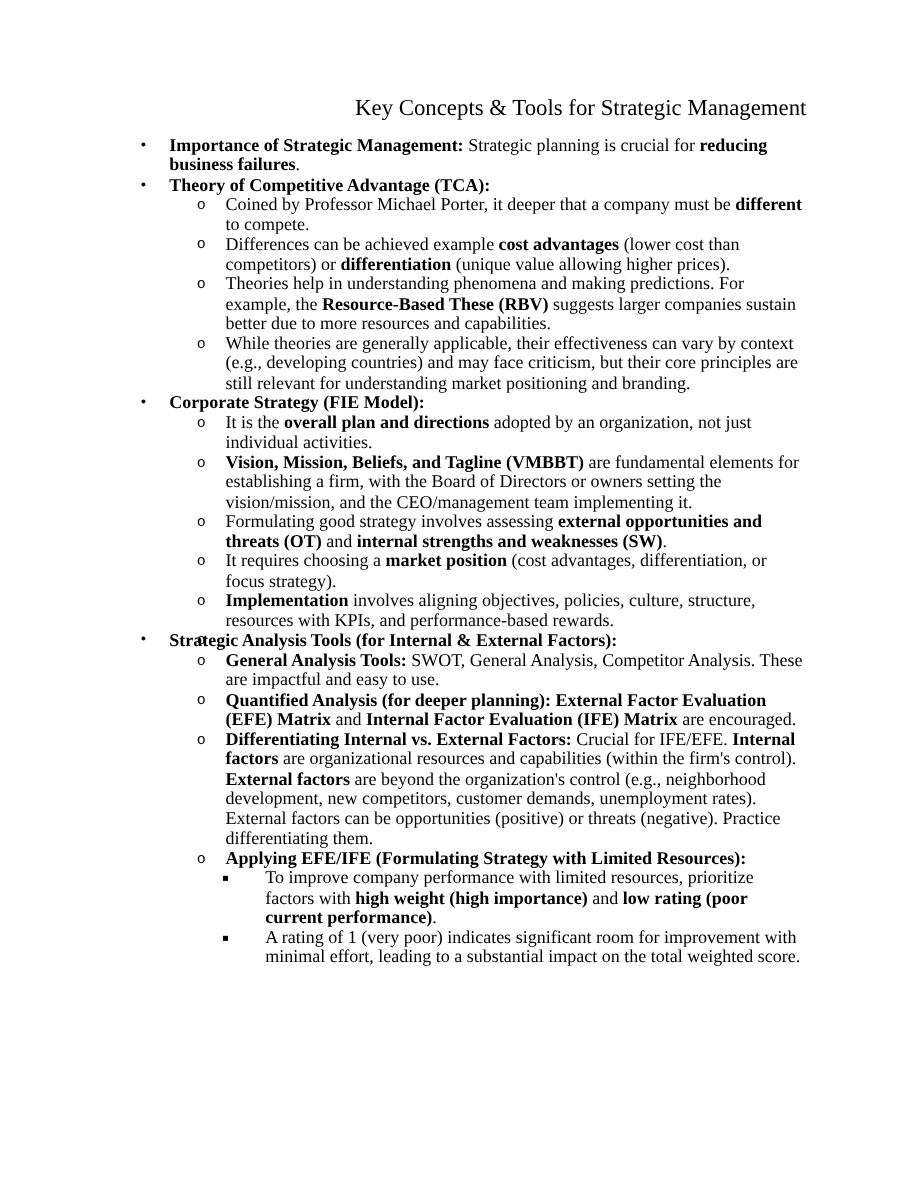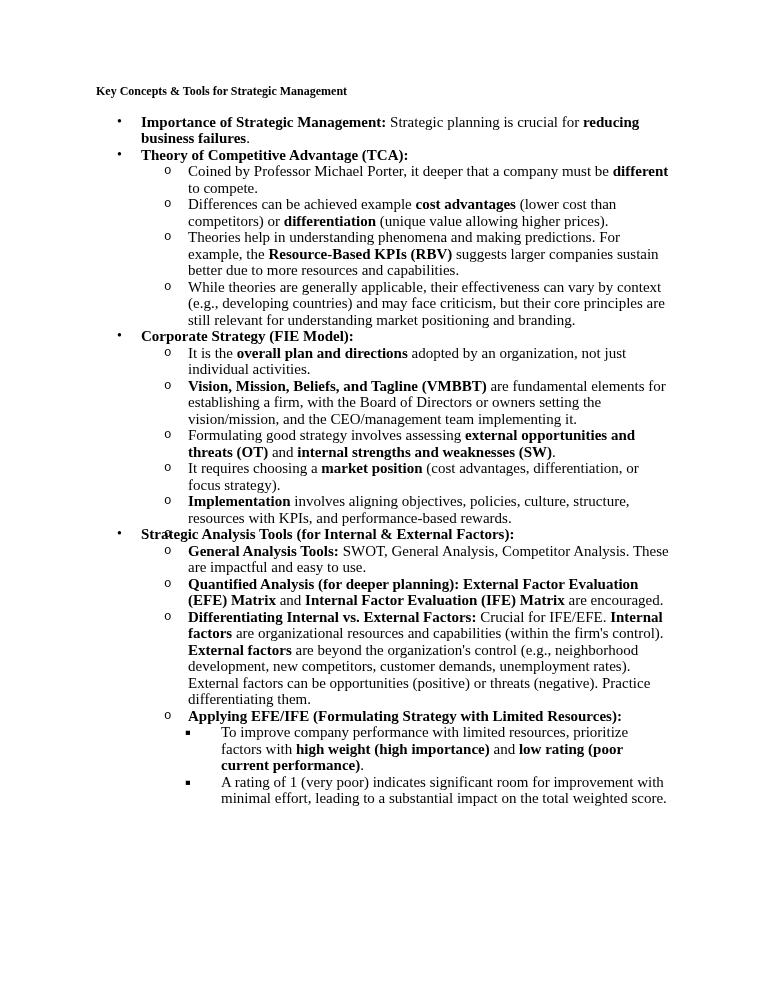--- a/index.html
+++ b/index.html
@@ -14,24 +14,25 @@
     height: 994px;
     background: #ffffff;
     color: #000000;
     font-family: "Liberation Serif", "DejaVu Serif", serif;
     font-size: 15px;
     line-height: 16.5px;
     padding: 83px 96px 0 96px;
     overflow: hidden;
   }
   .doc-title {
-    font-size: 12px;
+    font-size: 19px;
     line-height: 16.5px;
-    font-weight: bold;
+    font-weight: normal;
     margin: 0 0 14px 0;
+    text-align: right;
   }
   .doc-list {
     width: 576px;
   }
   .li {
     position: relative;
   }
   .li .marker {
     position: absolute;
     top: 0;
@@ -56,21 +57,21 @@
 </head>
 <body>
 
 <div class="page">
   <h1 class="doc-title">Key Concepts &amp; Tools for Strategic Management</h1>
   <div class="doc-list">
       <div class="li l1"><span class="marker">•</span><span class="content"><b>Importance of Strategic Management:</b><span> Strategic planning is crucial for </span><b>reducing business failures</b><span>.</span></span></div>
       <div class="li l1"><span class="marker">•</span><span class="content"><b>Theory of Competitive Advantage (TCA):</b></span></div>
       <div class="li l2"><span class="marker">o</span><span class="content"><span>Coined by Professor Michael Porter, it deeper that a company must be </span><b>different</b><span> to compete.</span></span></div>
       <div class="li l2"><span class="marker">o</span><span class="content"><span>Differences can be achieved example </span><b>cost advantages</b><span> (lower cost than competitors) or </span><b>differentiation</b><span> (unique value allowing higher prices).</span></span></div>
-      <div class="li l2"><span class="marker">o</span><span class="content"><span>Theories help in understanding phenomena and making predictions. For example, the </span><b>Resource-Based KPIs (RBV)</b><span> suggests larger companies sustain better due to more resources and capabilities.</span></span></div>
+      <div class="li l2"><span class="marker">o</span><span class="content"><span>Theories help in understanding phenomena and making predictions. For example, the </span><b>Resource-Based These (RBV)</b><span> suggests larger companies sustain better due to more resources and capabilities.</span></span></div>
       <div class="li l2"><span class="marker">o</span><span class="content"><span>While theories are generally applicable, their effectiveness can vary by context (e.g., developing countries) and may face criticism, but their core principles are still relevant for understanding market positioning and branding.</span></span></div>
       <div class="li l1"><span class="marker">•</span><span class="content"><b>Corporate Strategy (FIE Model):</b></span></div>
       <div class="li l2"><span class="marker">o</span><span class="content"><span>It is the </span><b>overall plan and directions</b><span> adopted by an organization, not just individual activities.</span></span></div>
       <div class="li l2"><span class="marker">o</span><span class="content"><b>Vision, Mission, Beliefs, and Tagline (VMBBT)</b><span> are fundamental elements for establishing a firm, with the Board of Directors or owners setting the vision/mission, and the CEO/management team implementing it.</span></span></div>
       <div class="li l2"><span class="marker">o</span><span class="content"><span>Formulating good strategy involves assessing </span><b>external opportunities and threats (OT)</b><span> and </span><b>internal strengths and weaknesses (SW)</b><span>.</span></span></div>
       <div class="li l2"><span class="marker">o</span><span class="content"><span>It requires choosing a </span><b>market position</b><span> (cost advantages, differentiation, or focus strategy).</span></span></div>
       <div class="li l2"><span class="marker">o</span><span class="content"><b>Implementation</b><span> involves aligning objectives, policies, culture, structure, resources with KPIs, and performance-based rewards.</span></span></div>
       <div class="li l2"><span class="marker">o</span></div>
       <div class="li l1"><span class="marker">•</span><span class="content"><b>Strategic Analysis Tools (for Internal &amp; External Factors):</b></span></div>
       <div class="li l2"><span class="marker">o</span><span class="content"><b>General Analysis Tools:</b><span> SWOT, General Analysis, Competitor Analysis. These are impactful and easy to use.</span></span></div>

